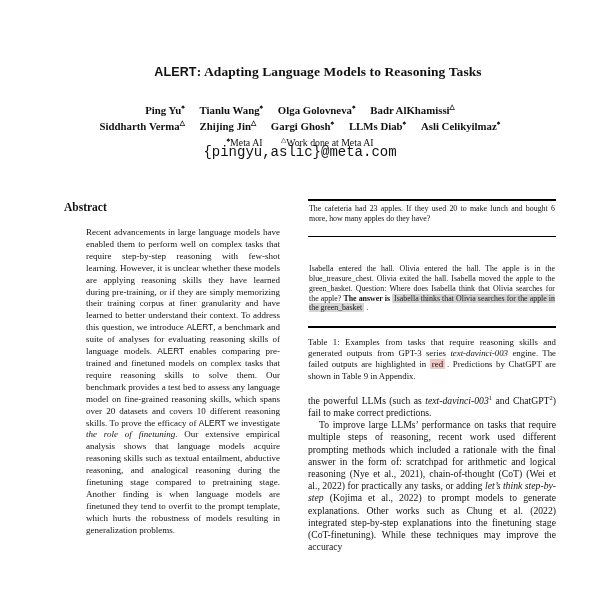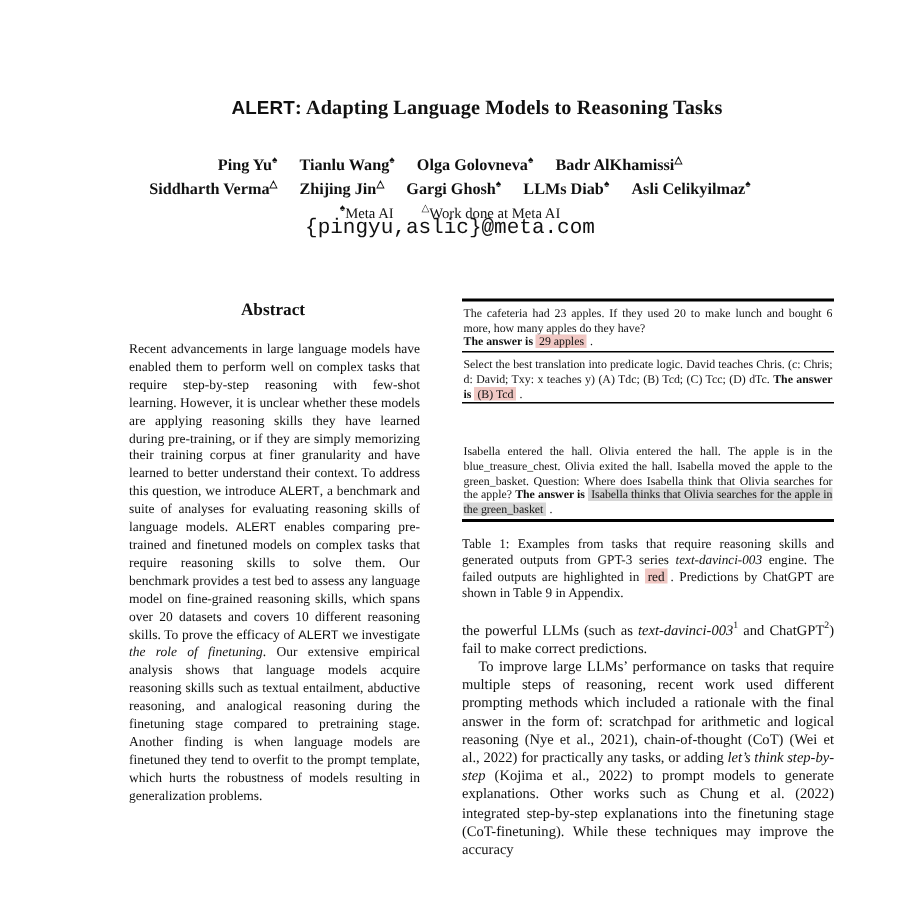--- a/index.html
+++ b/index.html
@@ -54,21 +54,21 @@
     position: absolute;
     top: 144px; left: 0; right: 0;
     text-align: center;
     font-family: "Liberation Mono", monospace;
     font-size: 14px;
   }
   
   .abstract-heading {
     position: absolute;
     left: 64px; top: 201px; width: 236px;
-    text-align: center;
+    text-align: left;
     font-size: 11.5px;
     font-weight: bold;
   }
   .abstract-body {
     position: absolute;
     left: 86px; top: 227px; width: 194px;
     font-size: 9px;
     line-height: 11.9px;
     text-align: justify;
     max-height: 342px;
@@ -88,21 +88,21 @@
     left: 308px; top: 199px; width: 248px;
   }
   .examples-table {
     border-top: 2px solid var(--rule-color);
     border-bottom: 2px solid var(--rule-color);
   }
   .t-row {
     font-size: 7.9px;
     line-height: 9.7px;
     text-align: justify;
-    padding: 3px 1px 1px 1px;
+    padding: 3px 1px 13px 1px;
     border-bottom: 1px solid var(--rule-color);
   }
   .t-row:last-child { border-bottom: none; margin-top: 24px; }
   .t-row b { font-weight: bold; }
   .hl-red { background: var(--highlight-red); padding: 0 2px; }
   .hl-gray { background: var(--highlight-gray); padding: 0 2px; }
   .after-hl { margin-left: 2px; }
   .table-caption {
     margin-top: 9px;
     font-size: 8.8px;
@@ -150,26 +150,20 @@
   <h2 class="abstract-heading">Abstract</h2>
   <p class="abstract-body"><span>Recent advancements in large language models have enabled them to perform well on complex tasks that require step-by-step reasoning with few-shot learning. However, it is unclear whether these models are applying reasoning skills they have learned during pre-training, or if they are simply memorizing their training corpus at finer granularity and have learned to better understand their context. To address this question, we introduce </span><span class="alert-font">ALERT</span><span>, a benchmark and suite of analyses for evaluating reasoning skills of language models. </span><span class="alert-font">ALERT</span><span> enables comparing pre-trained and finetuned models on complex tasks that require reasoning skills to solve them. Our benchmark provides a test bed to assess any language model on fine-grained reasoning skills, which spans over 20 datasets and covers 10 different reasoning skills. To prove the efficacy of </span><span class="alert-font">ALERT</span><span> we investigate </span><span class="italic">the role of finetuning</span><span>. Our extensive empirical analysis shows that language models acquire reasoning skills such as textual entailment, abductive reasoning, and analogical reasoning during the finetuning stage compared to pretraining stage. Another finding is when language models are finetuned they tend to overfit to the prompt template, which hurts the robustness of models resulting in generalization problems.</span></p>
 
   <h2 class="section-heading"><span class="sec-num">1</span><span>Introduction</span></h2>
 
   <div class="col-right">
 
     <div class="examples-table">
       <div class="t-row">
         <span>The cafeteria had 23 apples.  If they used 20 to make lunch and bought 6 more, how many apples do they have?</span>
-        <div><b>The answer is</b> <span class="hl-red">29 apples</span><span class="after-hl">.</span></div>
-      </div>
-      <div class="t-row">
-        <span>Select the best translation into predicate logic. David teaches Chris. (c: Chris; d: David; Txy: x teaches y) (A) Tdc; (B) Tcd; (C) Tcc; (D) dTc.</span>
-        <b>The answer is</b>
-        <span class="hl-red">(B) Tcd</span><span class="after-hl">.</span>
       </div>
       <div class="t-row">
         <span>Isabella entered the hall.  Olivia entered the hall.  The apple is in the blue_treasure_chest.  Olivia exited the hall.  Isabella moved the apple to the green_basket.  Question: Where does Isabella think that Olivia searches for the apple?</span>
         <b>The answer is</b>
         <span class="hl-gray">Isabella thinks that Olivia searches for the apple in the green_basket</span><span class="after-hl">.</span>
       </div>
     </div>
 
     <p class="table-caption"><span>Table 1: Examples from tasks that require reasoning skills and generated outputs from GPT-3 series </span><span class="italic">text-davinci-003</span><span> engine. The failed outputs are highlighted in </span><span class="hl-red">red</span><span class="after-hl">. Predictions by ChatGPT are shown in Table 9 in Appendix.</span></p>
 

